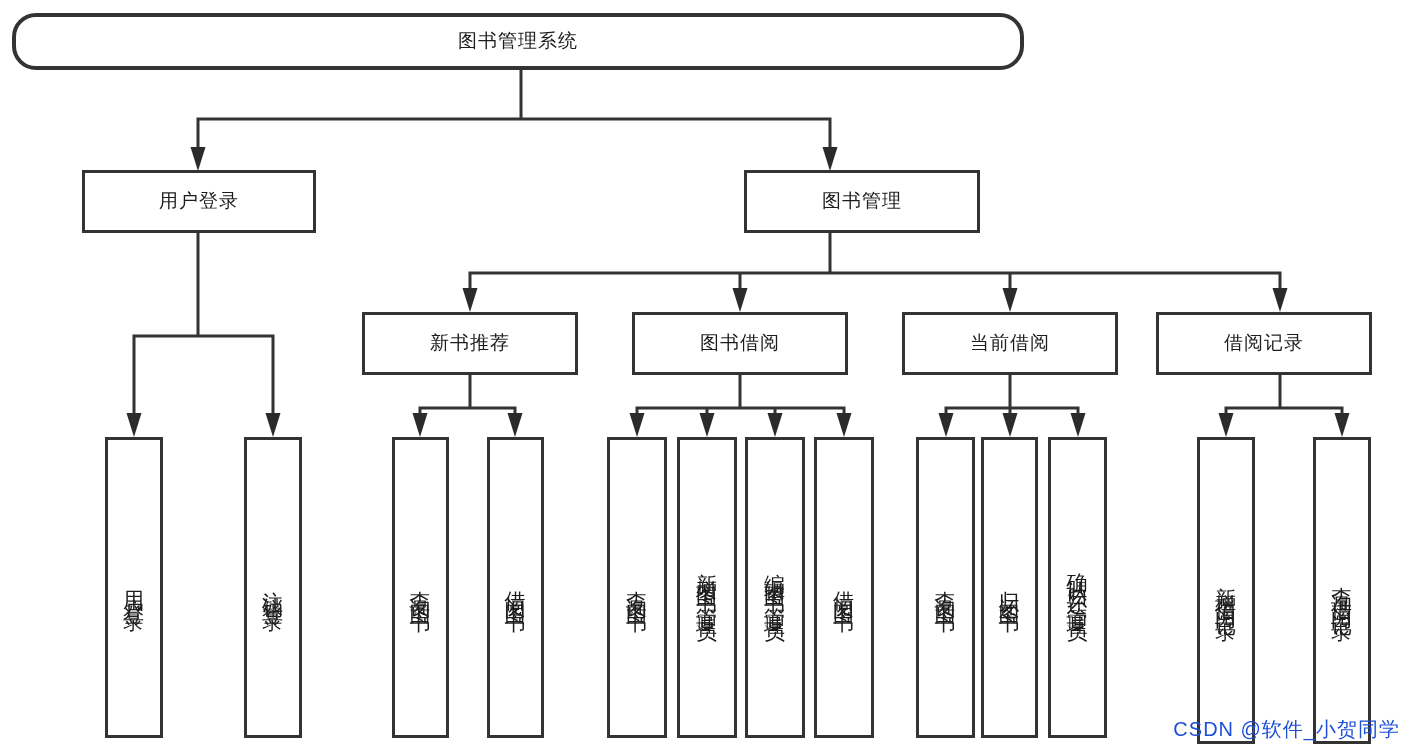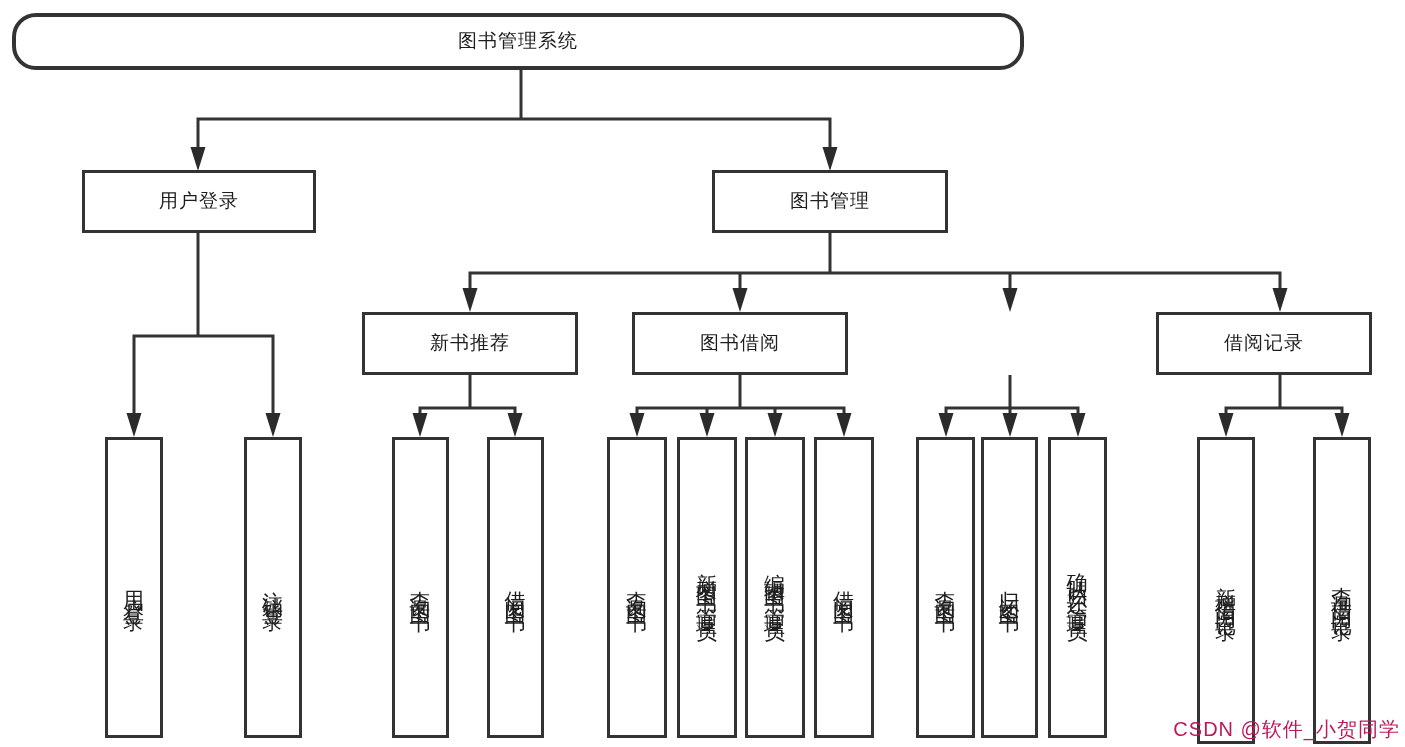--- a/index.html
+++ b/index.html
@@ -14,21 +14,21 @@
     color:#1d1d1d;line-height:1.2;z-index:2;
   }
   .node.root{border-width:4px;font-size:19px;letter-spacing:1px;border-radius:24px;}
   .node.h{font-size:19px;letter-spacing:1px;}
   .node.v{
     writing-mode:vertical-rl;text-orientation:mixed;
     font-size:21px;letter-spacing:7px;padding:6px 0;
   }
   .watermark{
     position:absolute;right:5px;bottom:4px;z-index:5;
-    font-size:20px;color:#be185d;letter-spacing:1px;white-space:nowrap;
+    font-size:20px;color:#1d4ed8;letter-spacing:1px;white-space:nowrap;
   }
 </style>
 </head>
 <body>
 
 <div class="stage">
 
   <svg class="wires" viewBox="0 0 1405 747">
     <g stroke="#333333" stroke-width="3" fill="none">
       <path d="M521 69 V119"></path>
@@ -65,24 +65,25 @@
         <polygon points="1002.5,413 1017.5,413 1010,437" fill="#2b2b2b"></polygon>
         <polygon points="1070.5,413 1085.5,413 1078,437" fill="#2b2b2b"></polygon>
         <polygon points="1218.5,413 1233.5,413 1226,437" fill="#2b2b2b"></polygon>
         <polygon points="1334.5,413 1349.5,413 1342,437" fill="#2b2b2b"></polygon>
       </g>
   </svg>
 
   <div class="node root h" style="left:12px;top:13px;width:1012px;height:57px">图书管理系统</div>
 
   <div class="node h" style="left:82px;top:170px;width:234px;height:63px">用户登录</div>
-  <div class="node h" style="left:712px;top:170px;width:236px;height:63px">图书管理</div>
+  <div class="node h" style="left:744px;top:170px;width:236px;height:63px">图书管理</div>
 
   <div class="node h" style="left:632px;top:312px;width:216px;height:63px">图书借阅</div>
   <div class="node h" style="left:362px;top:312px;width:216px;height:63px">新书推荐</div>
+  <div class="node h" style="left:902px;top:312px;width:216px;height:63px">当前借阅</div>
   <div class="node h" style="left:1156px;top:312px;width:216px;height:63px">借阅记录</div>
 
   <div class="node v" style="left:105px;top:437px;width:58px;height:301px">用户登录</div>
   <div class="node v" style="left:244px;top:437px;width:58px;height:301px">注销登录</div>
 
   <div class="node v" style="left:392px;top:437px;width:57px;height:301px">查询图书</div>
   <div class="node v" style="left:487px;top:437px;width:57px;height:301px">借阅图书</div>
 
   <div class="node v" style="left:607px;top:437px;width:60px;height:301px">查询图书</div>
   <div class="node v" style="left:677px;top:437px;width:60px;height:301px">新增图书（管理员）</div>

